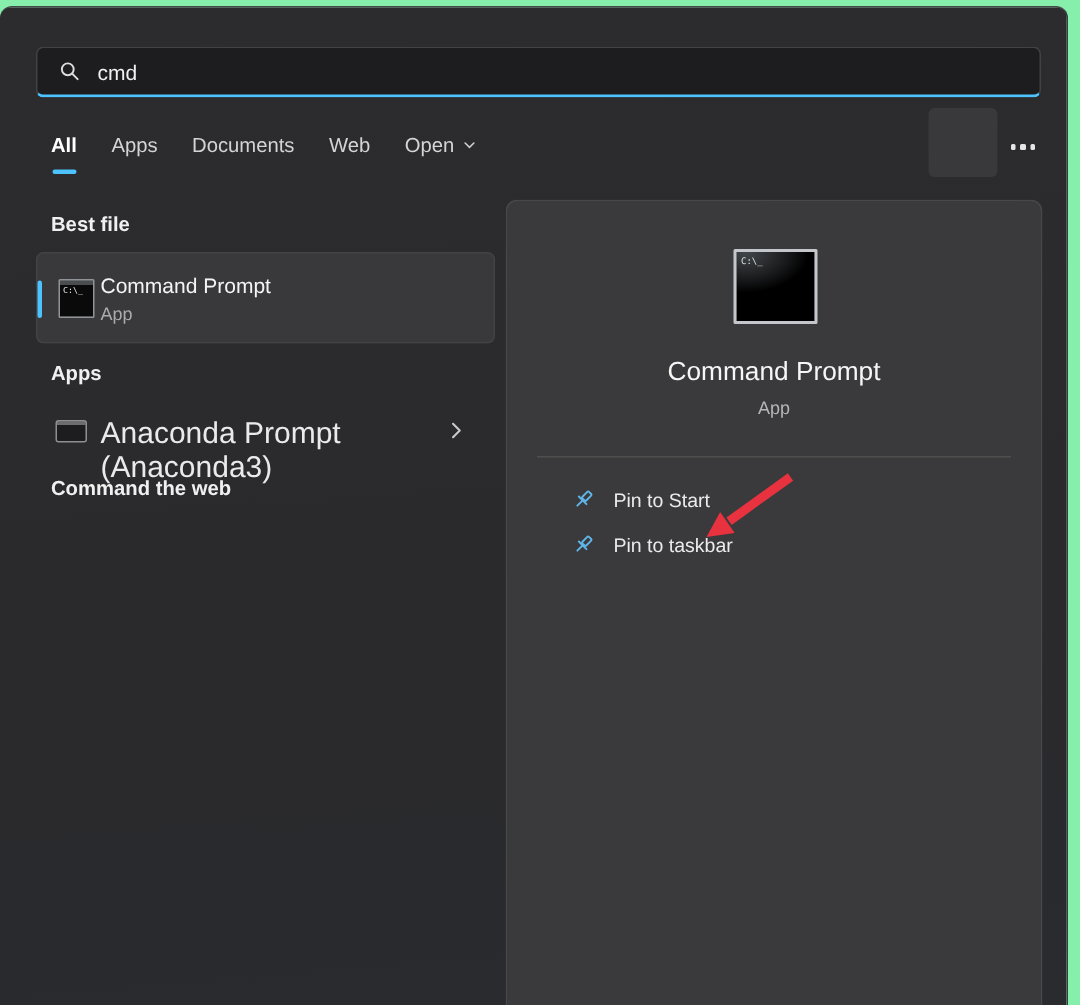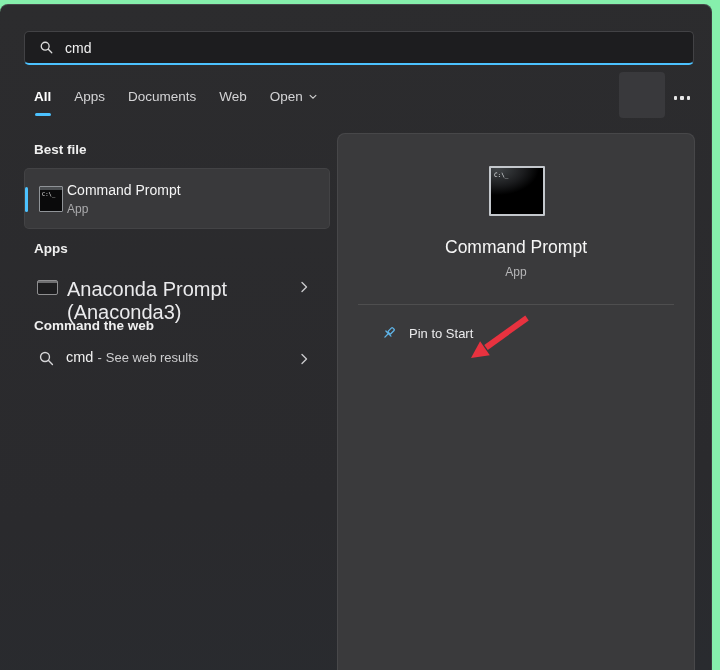--- a/index.html
+++ b/index.html
@@ -128,52 +128,48 @@
     <div class="section-header" style="top:236px">Apps</div>
     <div class="list-row" style="top:258px">
       <div class="anaconda-icon"></div>
       <div class="row-label">Anaconda Prompt (Anaconda3)</div>
       <svg class="chev" viewBox="0 0 16 16" fill="none" stroke="#c9c9cb" stroke-width="1.4" stroke-linecap="round" stroke-linejoin="round">
           <polyline points="6,3.5 10.5,8 6,12.5"></polyline>
         </svg>
     </div>
 
     <div class="section-header" style="top:313px">Command the web</div>
-    <div class="list-row" style="top:330px; height:46px">
-      <svg class="web-icon" viewBox="0 0 16 16" fill="none" stroke="#d6d6d8" stroke-width="1.3" stroke-linecap="round">
-        <circle cx="6.6" cy="6.6" r="4.2"></circle>
-          <line x1="9.9" y1="9.9" x2="13.6" y2="13.6"></line>
-      </svg>
-      <div class="web-text">
-        <span>cmd</span>
-        <span class="sep">-</span>
-        <span class="suffix">See web results</span>
-      </div>
-      <svg class="chev" viewBox="0 0 16 16" fill="none" stroke="#c9c9cb" stroke-width="1.4" stroke-linecap="round" stroke-linejoin="round">
-          <polyline points="6,3.5 10.5,8 6,12.5"></polyline>
-        </svg>
-    </div>
 
     <div class="card">
       <div class="cmd-icon-lg">C:\_</div>
       <div class="card-title">Command Prompt</div>
       <div class="card-sub">App</div>
       <div class="divider"></div>
 
       <div class="actions">
         <div class="action">
           <svg class="ico" viewBox="0 0 16 16" fill="none" stroke="#5fb4e8" stroke-width="1.3" stroke-linecap="round" stroke-linejoin="round">
             <g transform="rotate(45 8 8)">
                 <rect x="6.2" y="1.8" width="3.6" height="6.2" rx="0.8"></rect>
                 <line x1="4.4" y1="8.8" x2="11.6" y2="8.8"></line>
                 <line x1="8" y1="8.8" x2="8" y2="13.8"></line>
               </g>
           </svg>
           <span class="lbl">Pin to Start</span>
         </div>
+        <div class="action">
+          <svg class="ico" viewBox="0 0 16 16" fill="none" stroke="#5fb4e8" stroke-width="1.3" stroke-linecap="round" stroke-linejoin="round">
+            <g transform="rotate(45 8 8)">
+                <rect x="6.2" y="1.8" width="3.6" height="6.2" rx="0.8"></rect>
+                <line x1="4.4" y1="8.8" x2="11.6" y2="8.8"></line>
+                <line x1="8" y1="8.8" x2="8" y2="13.8"></line>
+              </g>
+          </svg>
+          <span class="lbl">Pin to taskbar</span>
+        </div>
       </div>
     </div>
 
     <svg class="arrow" viewBox="0 0 78 54">
       <line x1="69" y1="7" x2="28" y2="36.5" stroke="#e8323f" stroke-width="6"></line>
       <polygon points="13,47 22.1,30.3 31.8,44.3" fill="#e8323f"></polygon>
     </svg>
 
   </div>
 </div>

